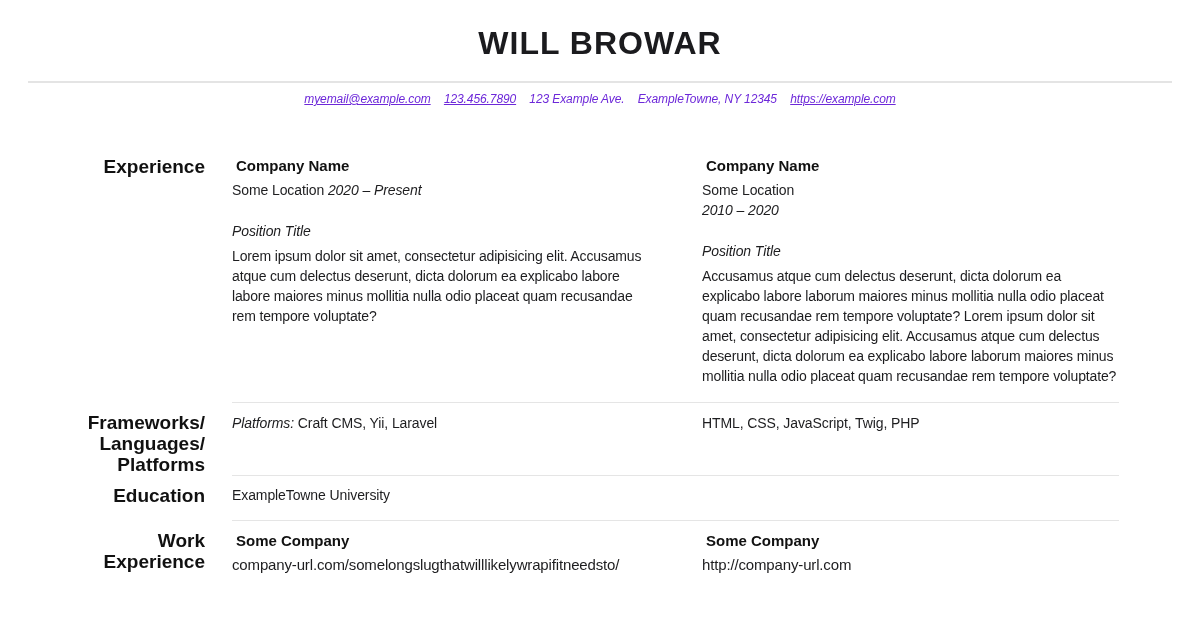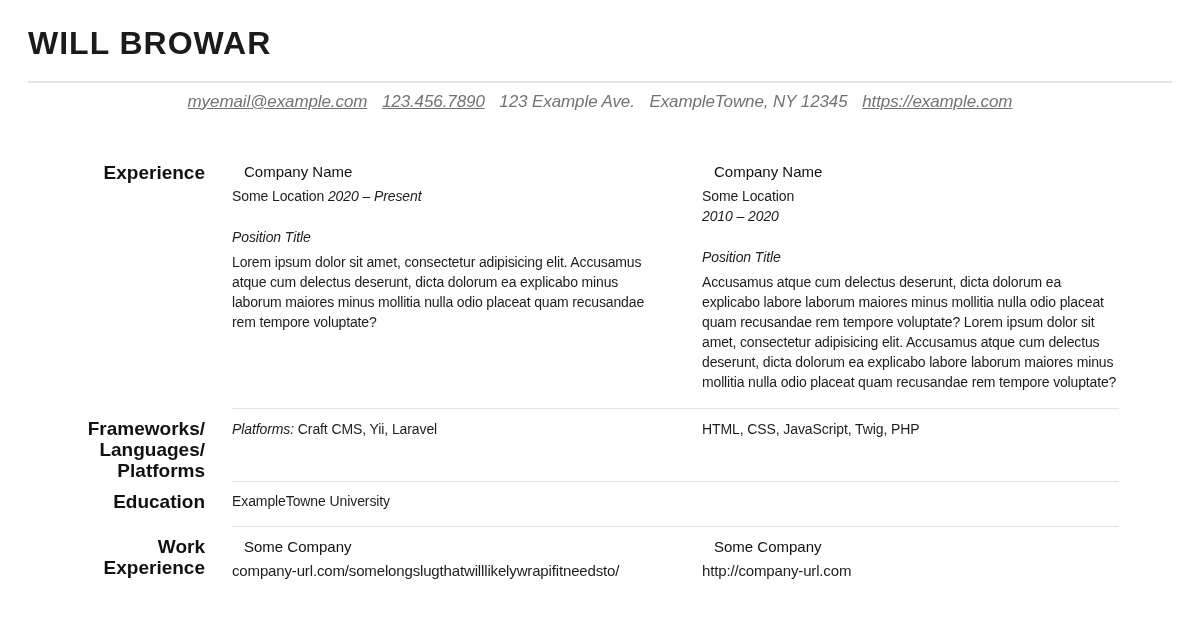--- a/index.html
+++ b/index.html
@@ -5,53 +5,53 @@
   * { box-sizing: border-box; }
   html, body { margin: 0; padding: 0; }
   body {
     width: 1200px; height: 630px; overflow: hidden;
     background: #ffffff; color: #1d1d1f;
     font-family: "Liberation Sans", "DejaVu Sans", sans-serif;
   }
   .page { padding: 0 28px; }
 
   
-  .masthead { padding-top: 27px; }
+  .masthead { text-align: center; padding-top: 27px; }
   .name {
     font-size: 32px; font-weight: bold; line-height: 1.0;
     letter-spacing: 1px; color: #1b1b1e;
   }
   .role {
     font-size: 17px; letter-spacing: 0.6px; margin-top: 8px; color: #1b1b1e;
   }
   .rule { border: 0; border-top: 2px solid #e4e4e4; margin: 22px 0 0 0; }
 
   
   .contact {
-    text-align: center; font-style: italic; font-size: 17px;
-    margin-top: 9px; color: #737373; letter-spacing: -0.1px;
+    text-align: center; font-style: italic; font-size: 12px;
+    margin-top: 9px; color: #6d28d9; letter-spacing: -0.1px;
   }
   .contact .item { margin: 0 5px; }
   .contact a { color: inherit; text-decoration: underline; }
 
   
   main { margin-top: 50px; padding-right: 53px; }
   .section { display: grid; grid-template-columns: 177px 1fr; column-gap: 27px; }
   .section-label {
     text-align: right; font-weight: bold; font-size: 19px; line-height: 21px;
     color: #111; padding-top: 10px;
   }
   .section-content { padding: 10px 0 16px 0; border-top: 1px solid #e5e5e5; min-width: 0; }
   .section:first-child .section-label { padding-top: 0; }
   .section:first-child .section-content { padding-top: 0; border-top: 0; }
 
   .cols { display: grid; grid-template-columns: 1fr 1fr; column-gap: 53px; }
 
   
-  .company { font-size: 15px; font-weight: normal; line-height: 19px; margin: 0 0 5px 12px; color: #111; }
+  .company { font-size: 15px; font-weight: bold; line-height: 19px; margin: 0 0 5px 4px; color: #111; }
   .job-meta { font-size: 14px; line-height: 20px; letter-spacing: -0.1px; }
   .job-dates { font-style: italic; }
   .col-right .job-dates { display: block; }
   .position { font-size: 14px; font-style: italic; margin: 23px 0 7px 0; letter-spacing: -0.1px; }
   .desc { font-size: 14px; line-height: 20px; letter-spacing: -0.15px; margin: 0; }
 
   
   .skills-line { font-size: 14px; line-height: 20px; letter-spacing: -0.1px; }
   .skills-line em { font-style: italic; }
 
@@ -87,21 +87,21 @@
       <div class="section-label">Experience</div>
       <div class="section-content">
         <div class="cols">
           <div class="col-left">
             <h3 class="company">Company Name</h3>
             <div class="job-meta">
               <span>Some Location</span>
               <em class="job-dates">2020 – Present</em>
             </div>
             <div class="position">Position Title</div>
-            <p class="desc">Lorem ipsum dolor sit amet, consectetur adipisicing elit. Accusamus atque cum delectus deserunt, dicta dolorum ea explicabo minus laborum maiores minus mollitia nulla odio placeat quam recusandae rem tempore voluptate?</p>
+            <p class="desc">Lorem ipsum dolor sit amet, consectetur adipisicing elit. Accusamus atque cum delectus deserunt, dicta dolorum ea explicabo labore labore maiores minus mollitia nulla odio placeat quam recusandae rem tempore voluptate?</p>
           </div>
           <div class="col-right">
             <h3 class="company">Company Name</h3>
             <div class="job-meta">
               <span>Some Location</span>
               <em class="job-dates">2010 – 2020</em>
             </div>
             <div class="position">Position Title</div>
             <p class="desc">Accusamus atque cum delectus deserunt, dicta dolorum ea explicabo labore laborum maiores minus mollitia nulla odio placeat quam recusandae rem tempore voluptate? Lorem ipsum dolor sit amet, consectetur adipisicing elit. Accusamus atque cum delectus deserunt, dicta dolorum ea explicabo labore laborum maiores minus mollitia nulla odio placeat quam recusandae rem tempore voluptate?</p>
           </div>

